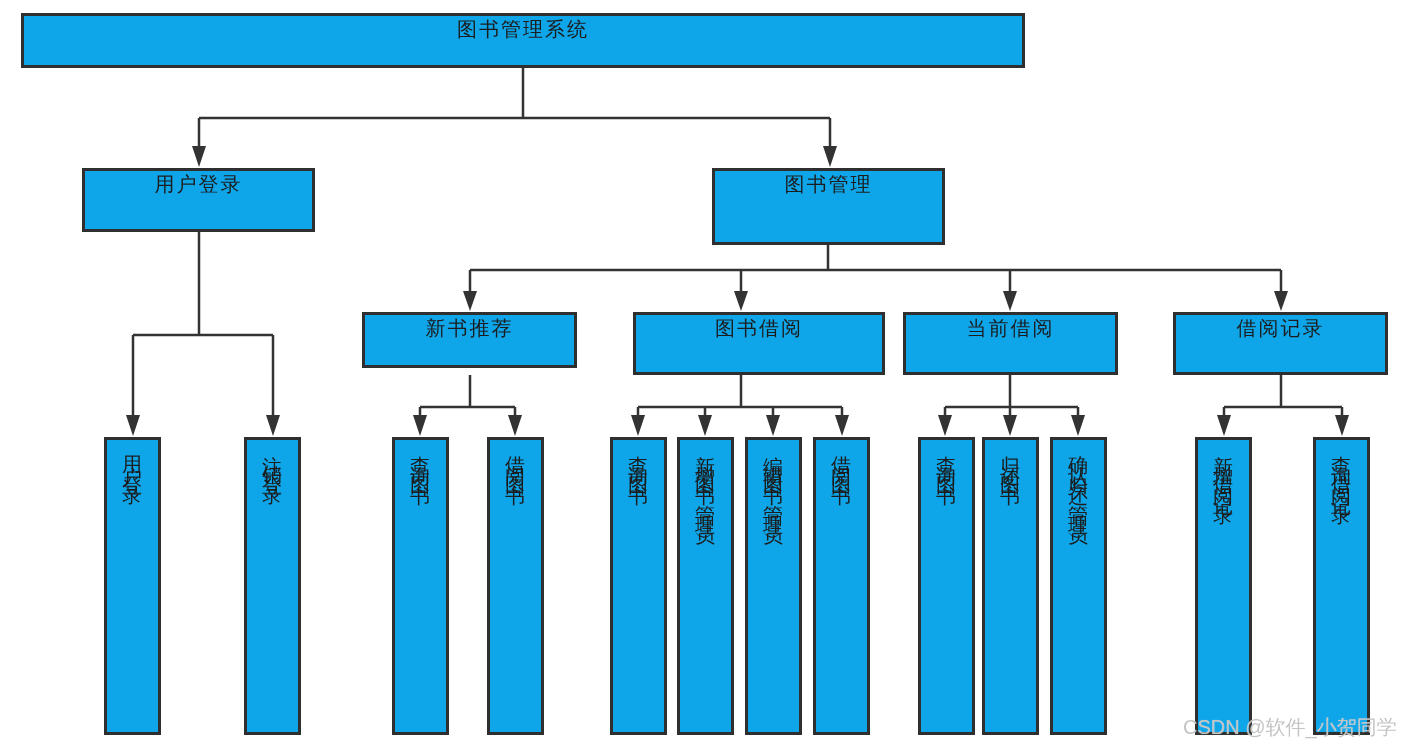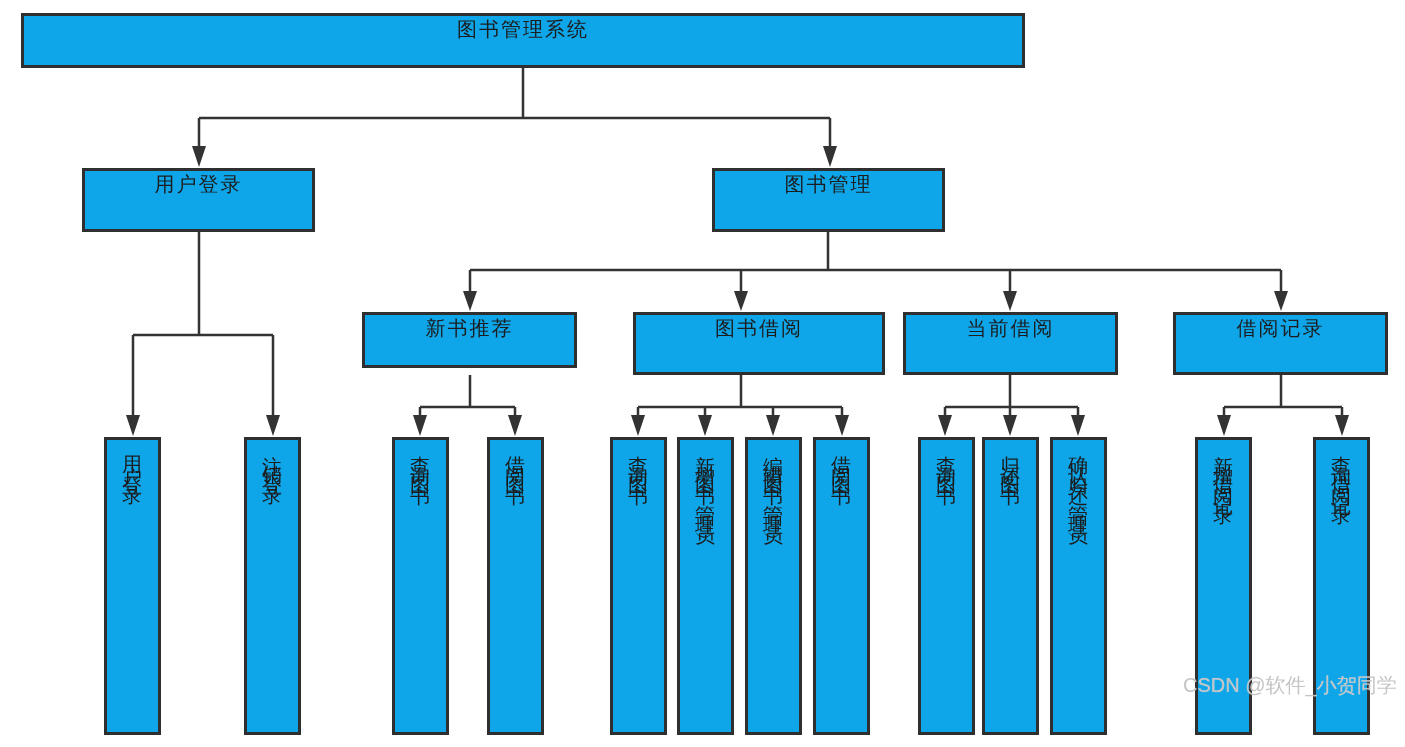--- a/index.html
+++ b/index.html
@@ -21,21 +21,21 @@
     box-sizing:border-box;display:flex;align-items:flex-start;justify-content:center;
   }
   .hbox span{
     font-size:20px;letter-spacing:2px;color:var(--text);white-space:nowrap;
   }
   .vbox span{
     writing-mode:vertical-rl;text-orientation:mixed;
     font-size:20px;letter-spacing:10px;color:var(--text);line-height:1;
   }
   #watermark{
-    position:absolute;left:1183px;top:672px;
+    position:absolute;left:1183px;top:714px;
     font-size:20px;color:var(--watermark);white-space:nowrap;z-index:5;
     text-shadow:0 0 1px rgba(255,255,255,.6);
   }
 </style>
 </head>
 <body>
 
 <div id="canvas">
 
   <svg class="connectors" viewBox="0 0 1405 747" xmlns="http://www.w3.org/2000/svg">
@@ -78,21 +78,21 @@
     </g>
   </svg>
 
   <div class="box hbox" style="left:21px;top:13px;width:1004px;height:55px">
     <span>图书管理系统</span>
   </div>
 
   <div class="box hbox" style="left:82px;top:168px;width:233px;height:64px">
     <span>用户登录</span>
   </div>
-  <div class="box hbox" style="left:712px;top:168px;width:233px;height:64px">
+  <div class="box hbox" style="left:712px;top:168px;width:233px;height:77px">
     <span>图书管理</span>
   </div>
 
   <div class="box hbox" style="left:362px;top:312px;width:215px;height:56px">
     <span>新书推荐</span>
   </div>
   <div class="box hbox" style="left:633px;top:312px;width:252px;height:63px">
     <span>图书借阅</span>
   </div>
   <div class="box hbox" style="left:903px;top:312px;width:215px;height:63px">

